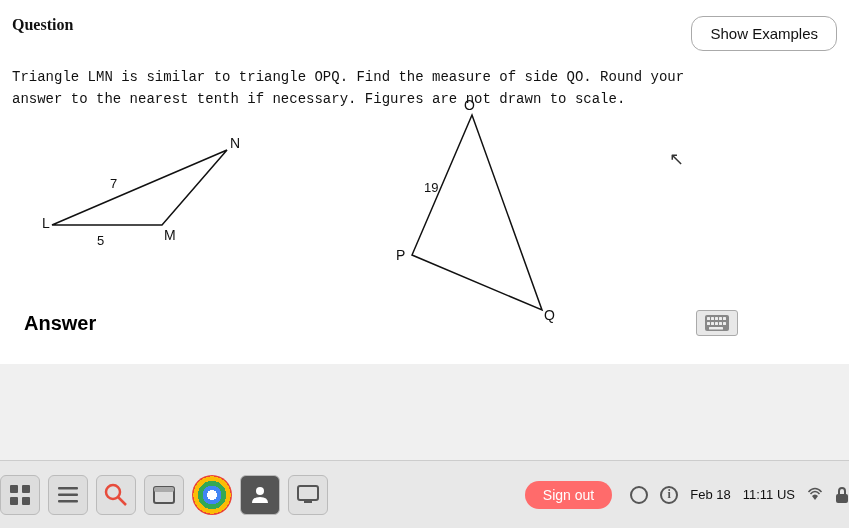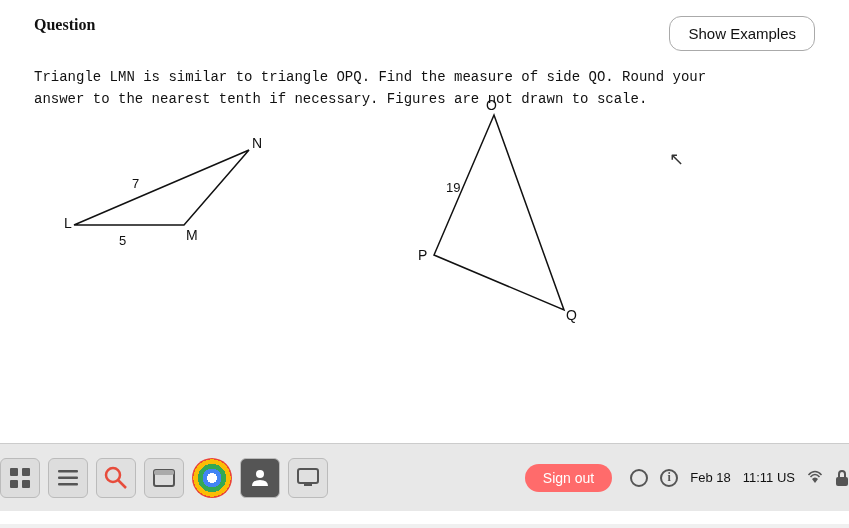--- a/index.html
+++ b/index.html
@@ -6,22 +6,22 @@
     body {
       width: 849px;
       height: 528px;
       background: #f0f0f0;
       font-family: 'Georgia', serif;
       overflow: hidden;
     }
     .main-content {
       background: #ffffff;
       width: 849px;
-      height: 524px;
-      padding: 16px 34px;
+      height: 364px;
+      padding: 16px 12px;
       position: relative;
     }
     .header-row {
       display: flex;
       justify-content: space-between;
       align-items: flex-start;
       margin-bottom: 16px;
     }
     .question-label {
       font-weight: bold;
@@ -57,23 +57,23 @@
     }
     .answer-section {
       position: absolute;
       bottom: 28px;
       left: 24px;
       display: flex;
       align-items: center;
       gap: 600px;
     }
     .answer-label {
-      font-weight: normal;
-      font-size: 12px;
-      color: #0f766e;
+      font-weight: bold;
+      font-size: 20px;
+      color: #000000;
       font-family: Arial, sans-serif;
     }
     .keyboard-icon-btn {
       border: 1px solid #aaa;
       background: #e8e8e8;
       padding: 4px 8px;
       cursor: pointer;
       border-radius: 3px;
       font-size: 13px;
       display: flex;
@@ -84,21 +84,21 @@
     .taskbar {
       background: #e8e8e8;
       width: 849px;
       height: 68px;
       display: flex;
       align-items: center;
       justify-content: center;
       gap: 8px;
       border-top: 1px solid #ccc;
       position: absolute;
-      bottom: 17px;
+      bottom: 0;
       left: 0;
     }
     .taskbar-icon {
       width: 40px;
       height: 40px;
       border-radius: 6px;
       background: #ddd;
       display: flex;
       align-items: center;
       justify-content: center;

